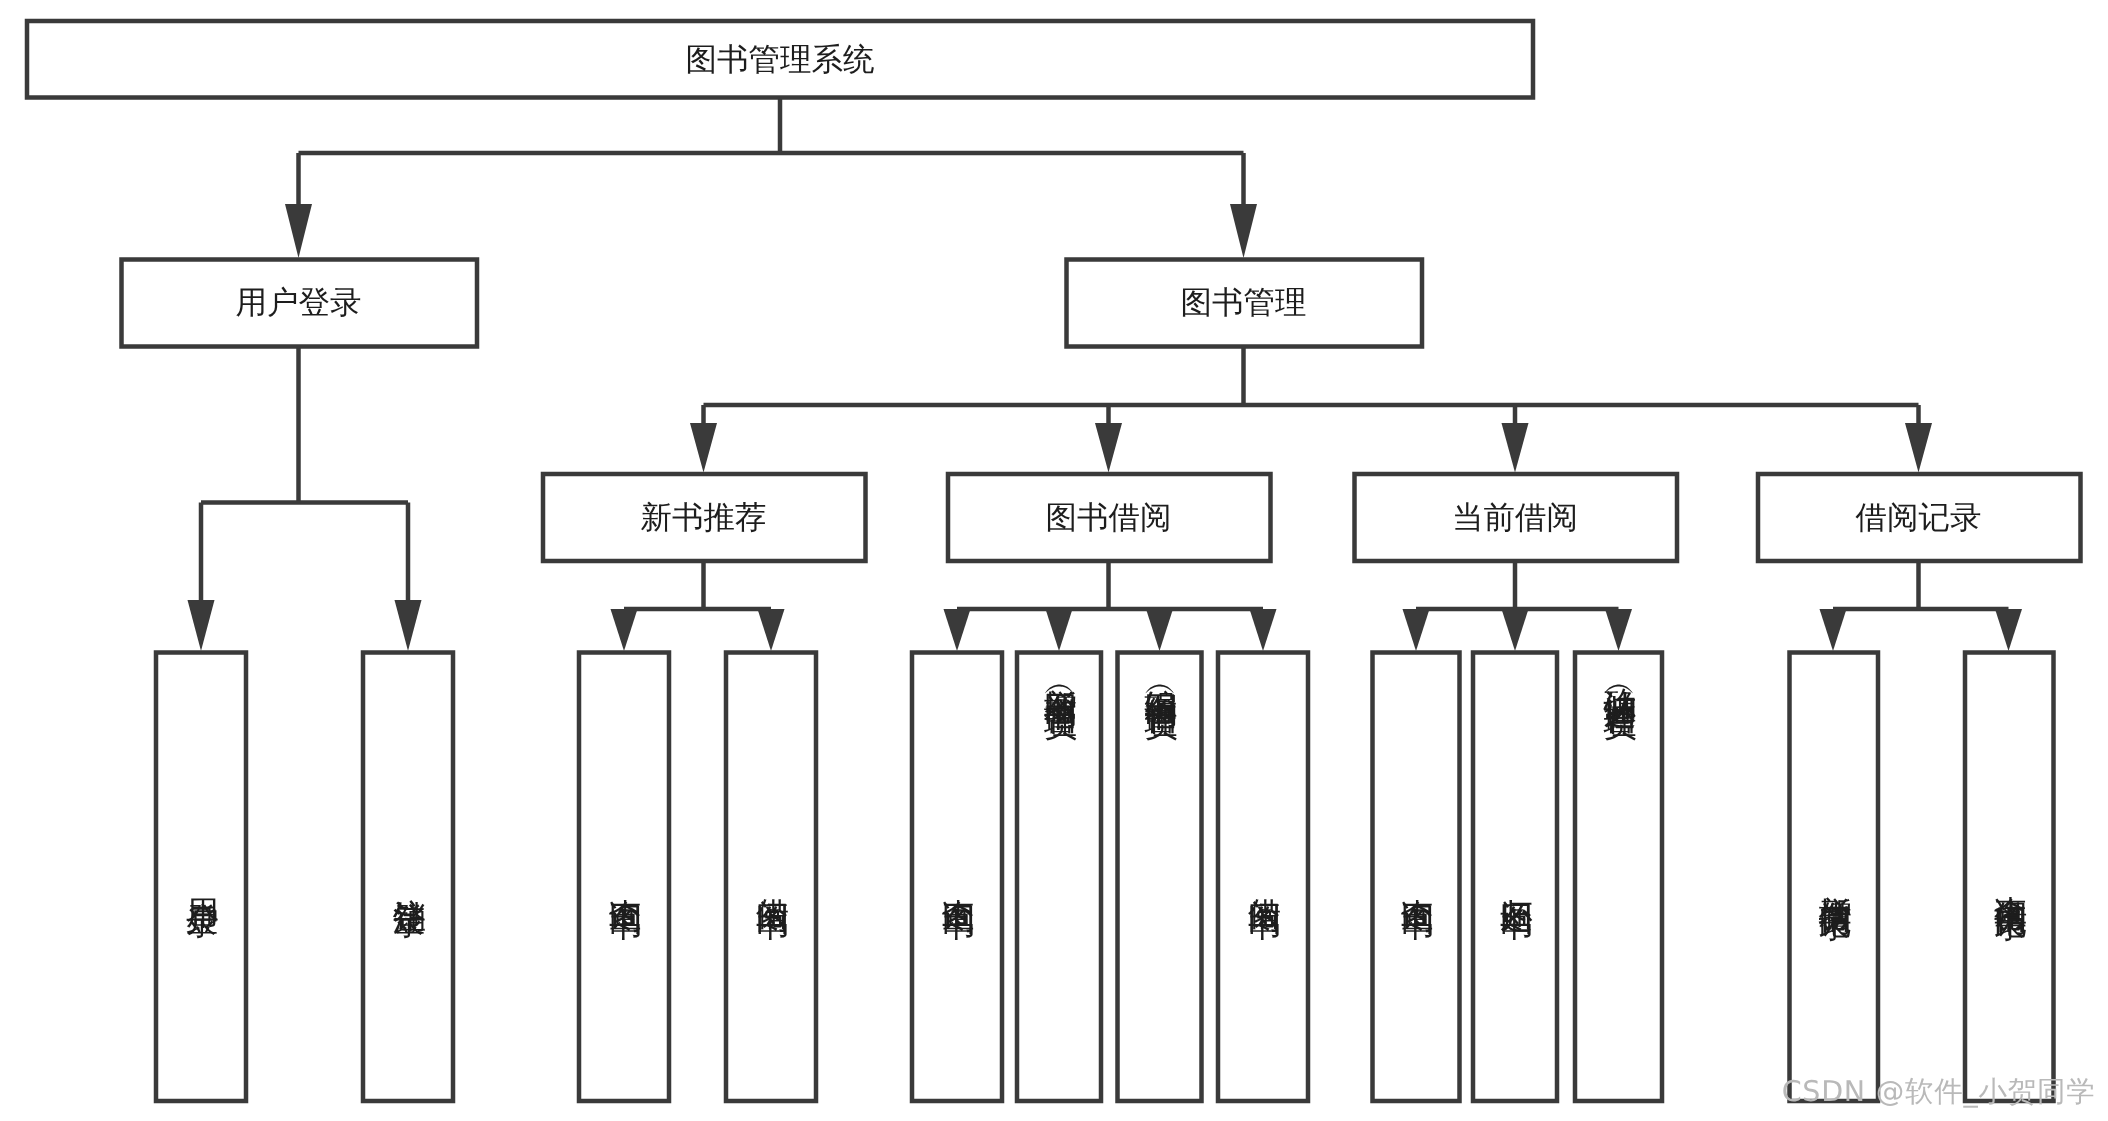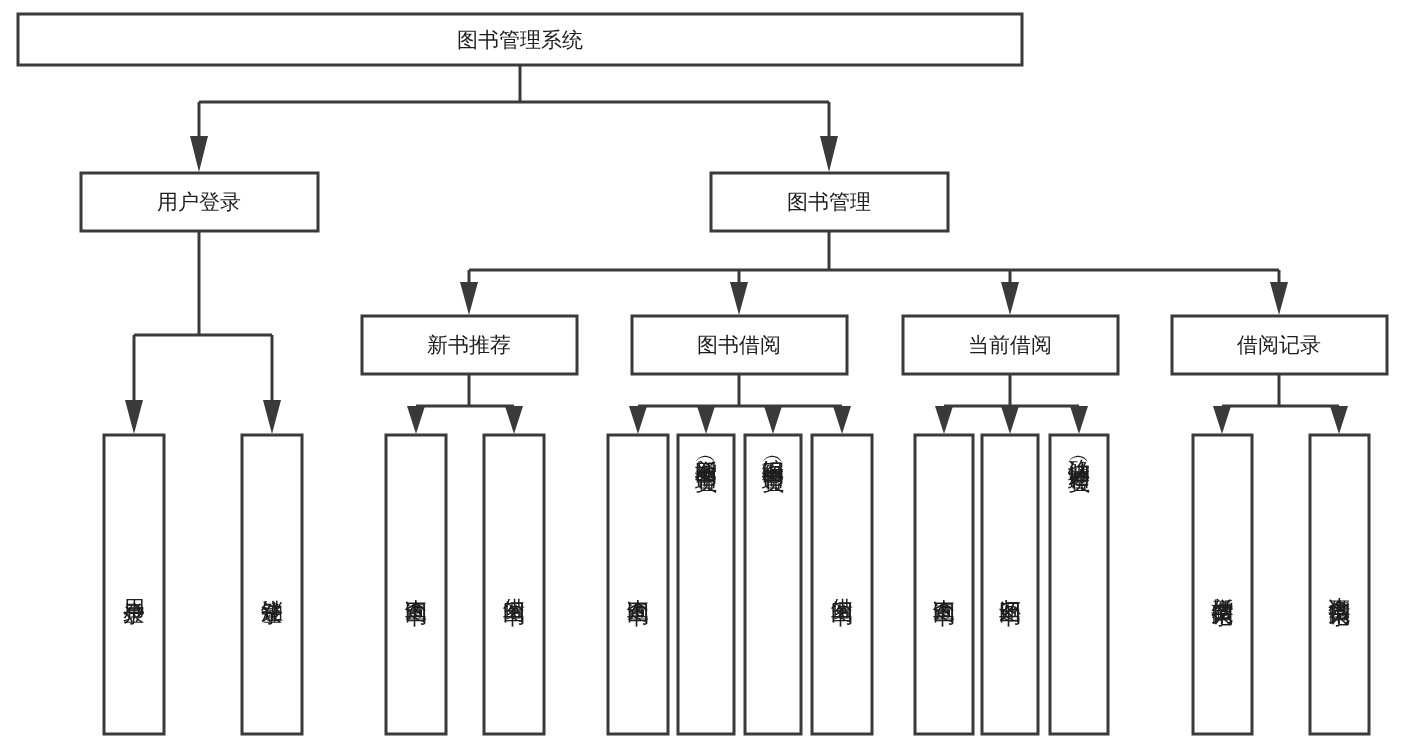--- a/index.html
+++ b/index.html
@@ -194,13 +194,14 @@
     <span class="leaf-text">确认归还（管理员）</span>
   </div>
 
   <div class="leaf-wrap" style="left:1193px;top:435px;width:59px;height:299px;">
     <span class="leaf-text centered">新增借阅记录</span>
   </div>
   <div class="leaf-wrap" style="left:1310px;top:435px;width:59px;height:299px;">
     <span class="leaf-text centered">查询借阅记录</span>
   </div>
 
+  <div class="watermark">CSDN @软件_小贺同学</div>
 </div>
 
 </body></html>

